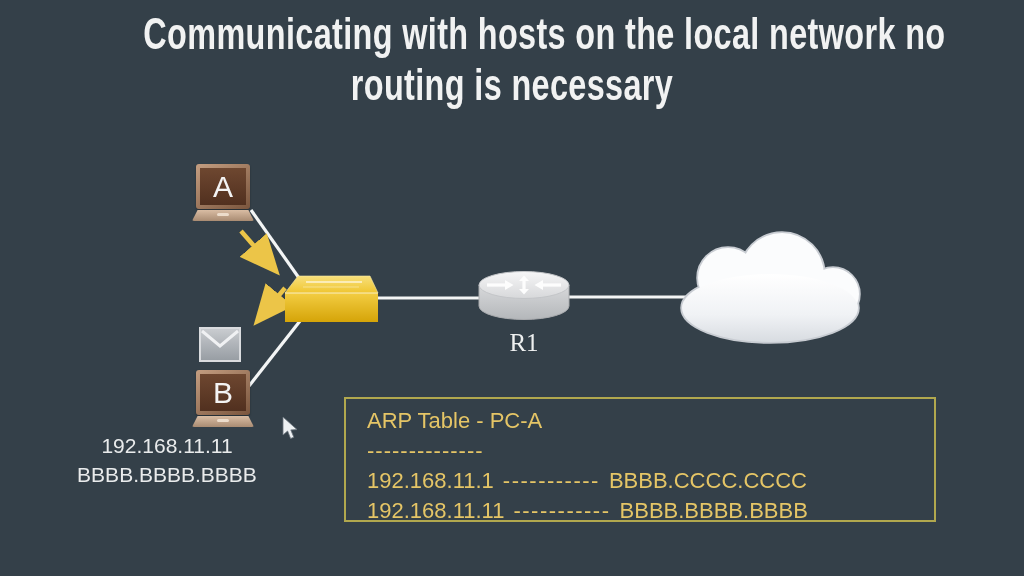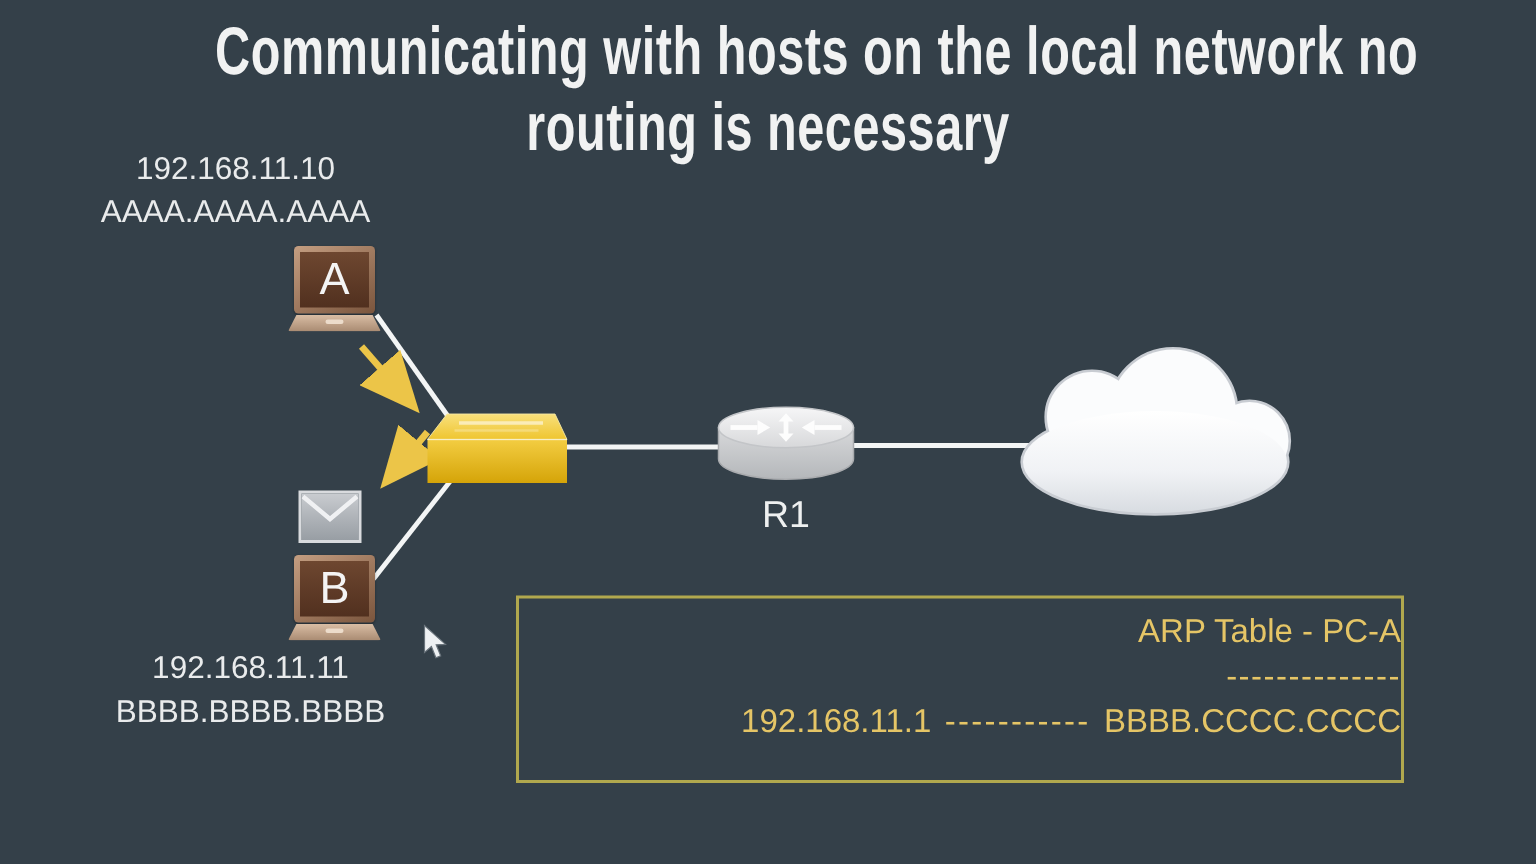--- a/index.html
+++ b/index.html
@@ -54,52 +54,48 @@
   
   .envelope {
     position: absolute; left: 199px; top: 327px; width: 42px; height: 35px;
     background: linear-gradient(180deg, #c9ccd0 0%, #b2b6bb 45%, #989ea4 100%);
     border: 2px solid #d9dbde;
   }
 
   
   .r1-label {
     position: absolute; left: 477px; top: 329px; width: 94px;
-    text-align: center; color: #eef0f0; font-size: 25px;
+    text-align: center; color: #eef0f0; font-size: 25px; font-family: Liberation Serif, serif;
   }
 
   
   .arp-box {
     position: absolute; left: 344px; top: 397px; width: 592px; height: 125px;
     border: 2px solid #b1a84e; color: #e5c566;
     font-size: 22px; line-height: 30px;
-    padding: 7px 0 0 21px; white-space: nowrap; text-align: right;
+    padding: 7px 0 0 21px; white-space: nowrap;
   }
   .arp-sep { letter-spacing: 1px; }
   .arp-dashes { margin: 0 9px; letter-spacing: 1.5px; }
 
   
   svg.net, svg.cursor { position: absolute; pointer-events: none; }
   svg.net { left: 0; top: 0; }
   svg.cursor { left: 281px; top: 416px; }
 </style>
 </head>
 <body>
 
 <div class="stage">
 
   <div class="title">
     <div>Communicating with hosts on the local network no</div>
     <div>routing is necessary</div>
   </div>
 
-  <div class="host-labels host-a-labels">
-    <div>192.168.11.10</div>
-    <div>AAAA.AAAA.AAAA</div>
-  </div>
 
   <svg class="net" width="1024" height="576" viewBox="0 0 1024 576">
     <defs>
       <linearGradient id="swTop" x1="0" y1="0" x2="0" y2="1">
         <stop offset="0" stop-color="#f8e07c"></stop>
           <stop offset="1" stop-color="#efc52f"></stop>
       </linearGradient>
       <linearGradient id="swFront" x1="0" y1="0" x2="0" y2="1">
         <stop offset="0" stop-color="#f3cd42"></stop>
           <stop offset="1" stop-color="#d5a408"></stop>
@@ -192,19 +188,20 @@
     <div>192.168.11.11</div>
     <div>BBBB.BBBB.BBBB</div>
   </div>
 
   <div class="r1-label">R1</div>
 
   <div class="arp-box">
     <div>ARP Table - PC-A</div>
     <div class="arp-sep">--------------</div>
     <div><span>192.168.11.1</span><span class="arp-dashes">-----------</span><span>BBBB.CCCC.CCCC</span></div>
+    <div><span>192.168.11.11</span><span class="arp-dashes">-----------</span><span>BBBB.BBBB.BBBB</span></div>
   </div>
 
   <svg class="cursor" width="20" height="26" viewBox="0 0 20 26">
     <path d="M2,1 L2,19 L6.6,15 L9.6,22.5 L12.8,21.2 L9.8,13.9 L16,13.6 Z" fill="#eef1f3" stroke="#6a747c" stroke-width="0.8"></path>
   </svg>
 
 </div>
 
 </body></html>

